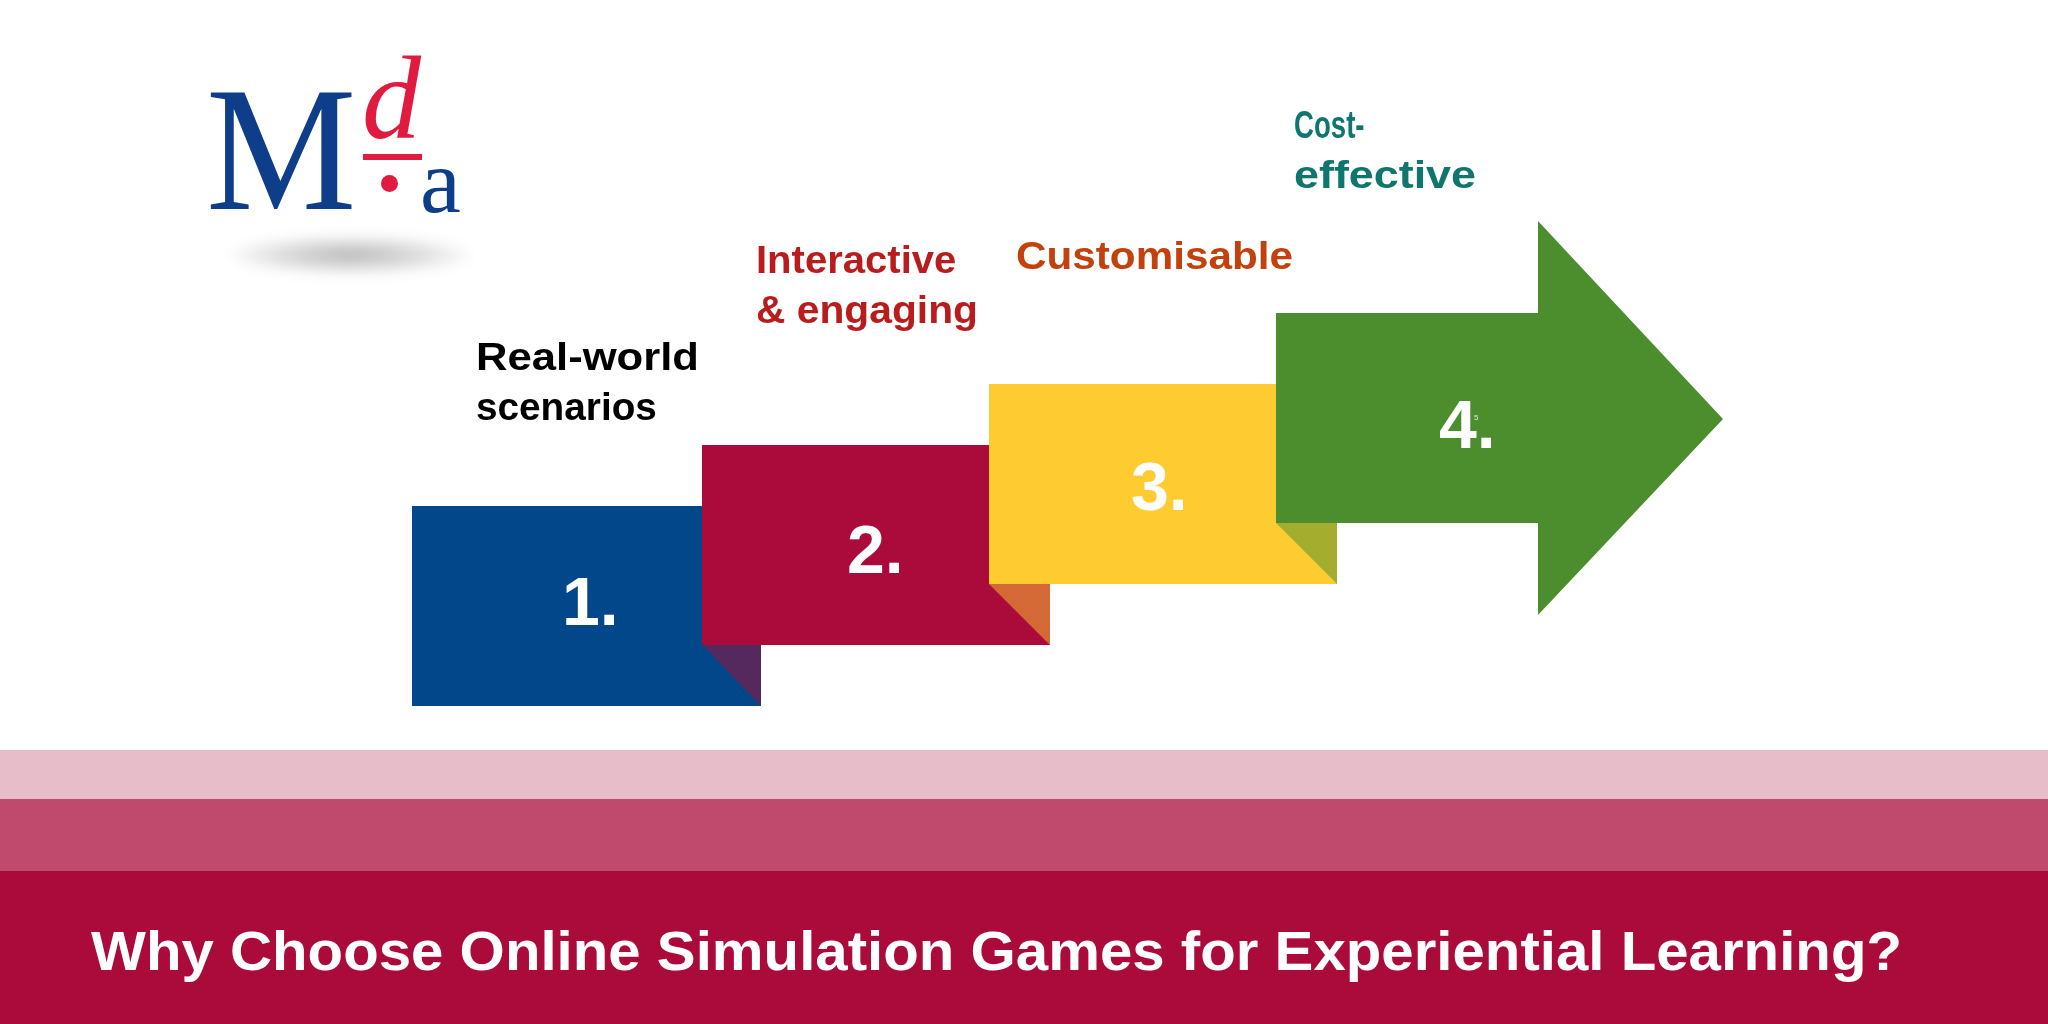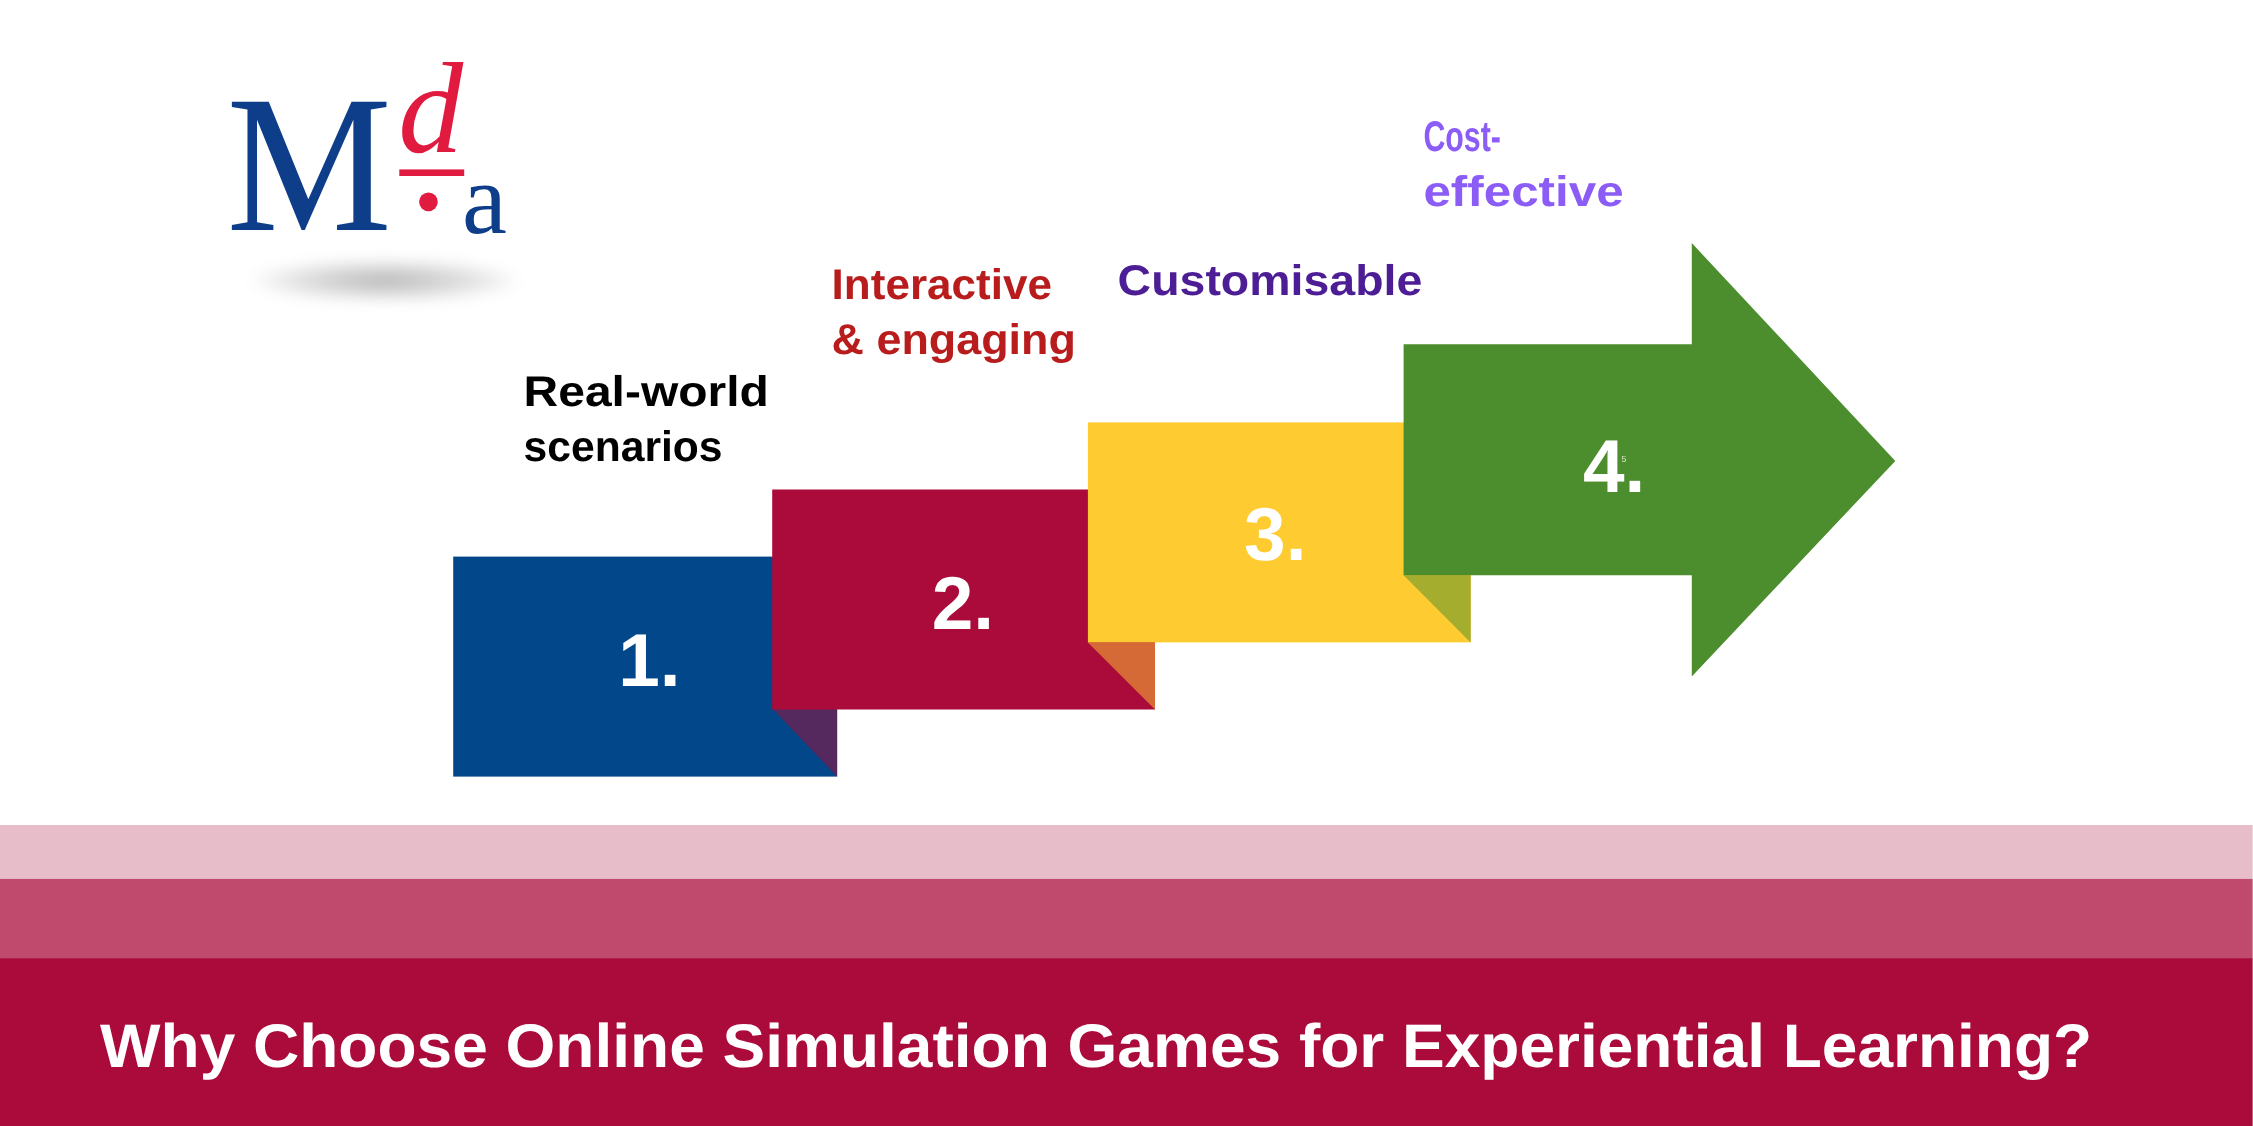--- a/index.html
+++ b/index.html
@@ -95,24 +95,24 @@
 <div class="artifact">5</div>
 
 <div class="label" style="left:476px; top:332px; color:#000000;">
   <span class="line fit" style="transform: scaleX(1.1185);">Real-world</span>
   <span class="line fit" style="transform: scaleX(0.993103);">scenarios</span>
 </div>
 <div class="label" style="left:756px; top:235px; color:#b91c1c;">
   <span class="line fit" style="transform: scaleX(1.02664);">Interactive</span>
   <span class="line fit" style="transform: scaleX(1.04547);">&amp; engaging</span>
 </div>
-<div class="label" style="left:1016px; top:231px; color:#4c1d95;text-align:center;">
+<div class="label" style="left:1016px; top:231px; color:#c2410c;text-align:center;">
   <span class="line fit" style="transform: scaleX(1.08316);">Customisable</span>
 </div>
-<div class="label" style="left:1294px; top:100px; color:#8b5cf6;">
+<div class="label" style="left:1294px; top:100px; color:#0f766e;">
   <span class="line fit" style="transform: scaleX(0.707741);">Cost-</span>
   <span class="line fit" style="transform: scaleX(1.15008);">effective</span>
 </div>
 
 <div class="band band-1" style="background:#E8BDCA;"></div>
 <div class="band band-2" style="background:#BF4A6D;"></div>
 <div class="band band-3" style="background:#AB0B3B;"></div>
 <div class="title fit" style="transform: scaleX(1.0393);">Why Choose Online Simulation Games for Experiential Learning?</div>
 
 </body></html>

